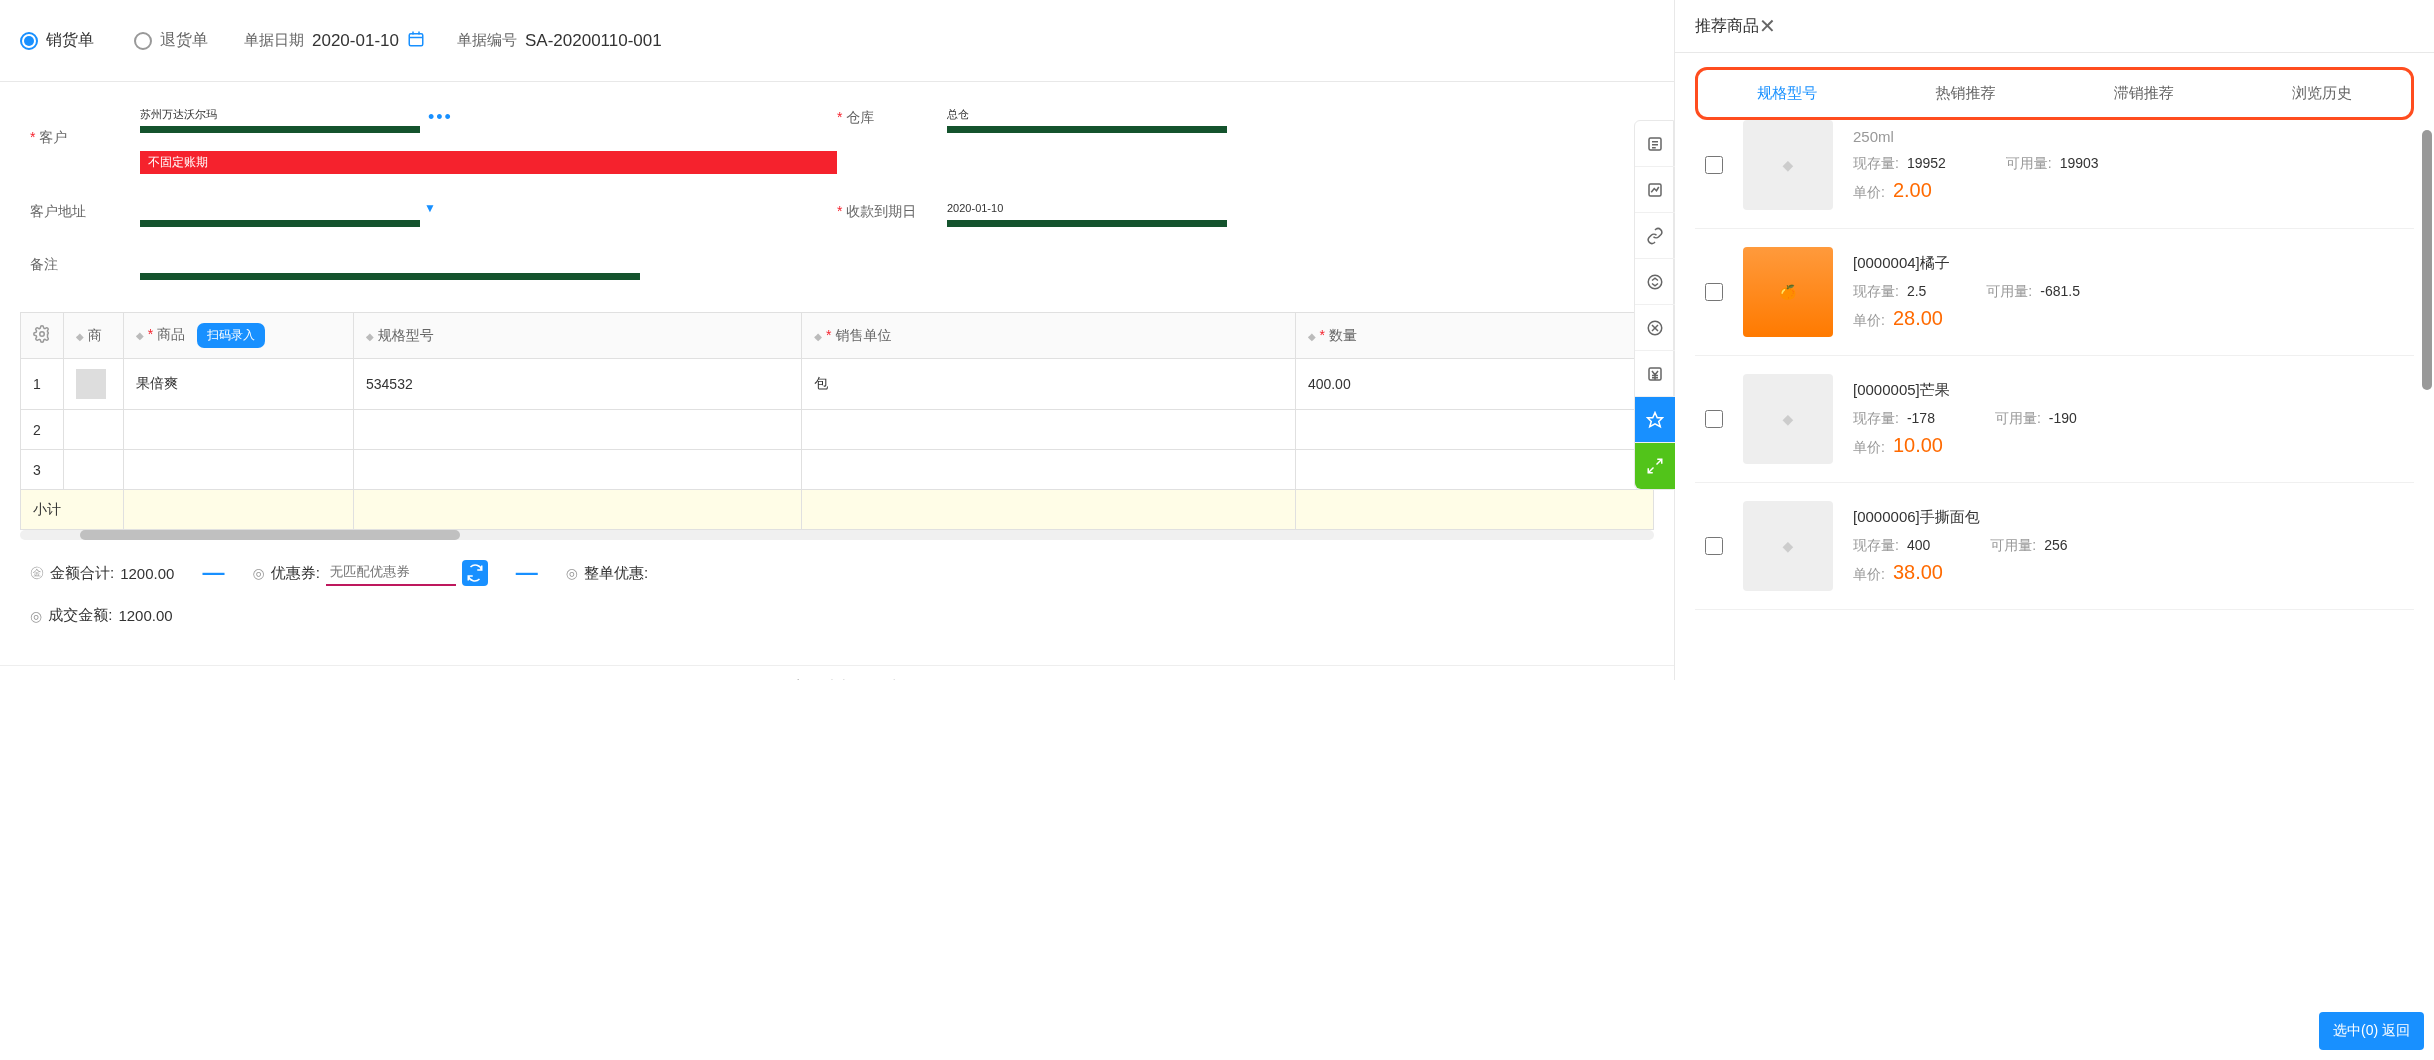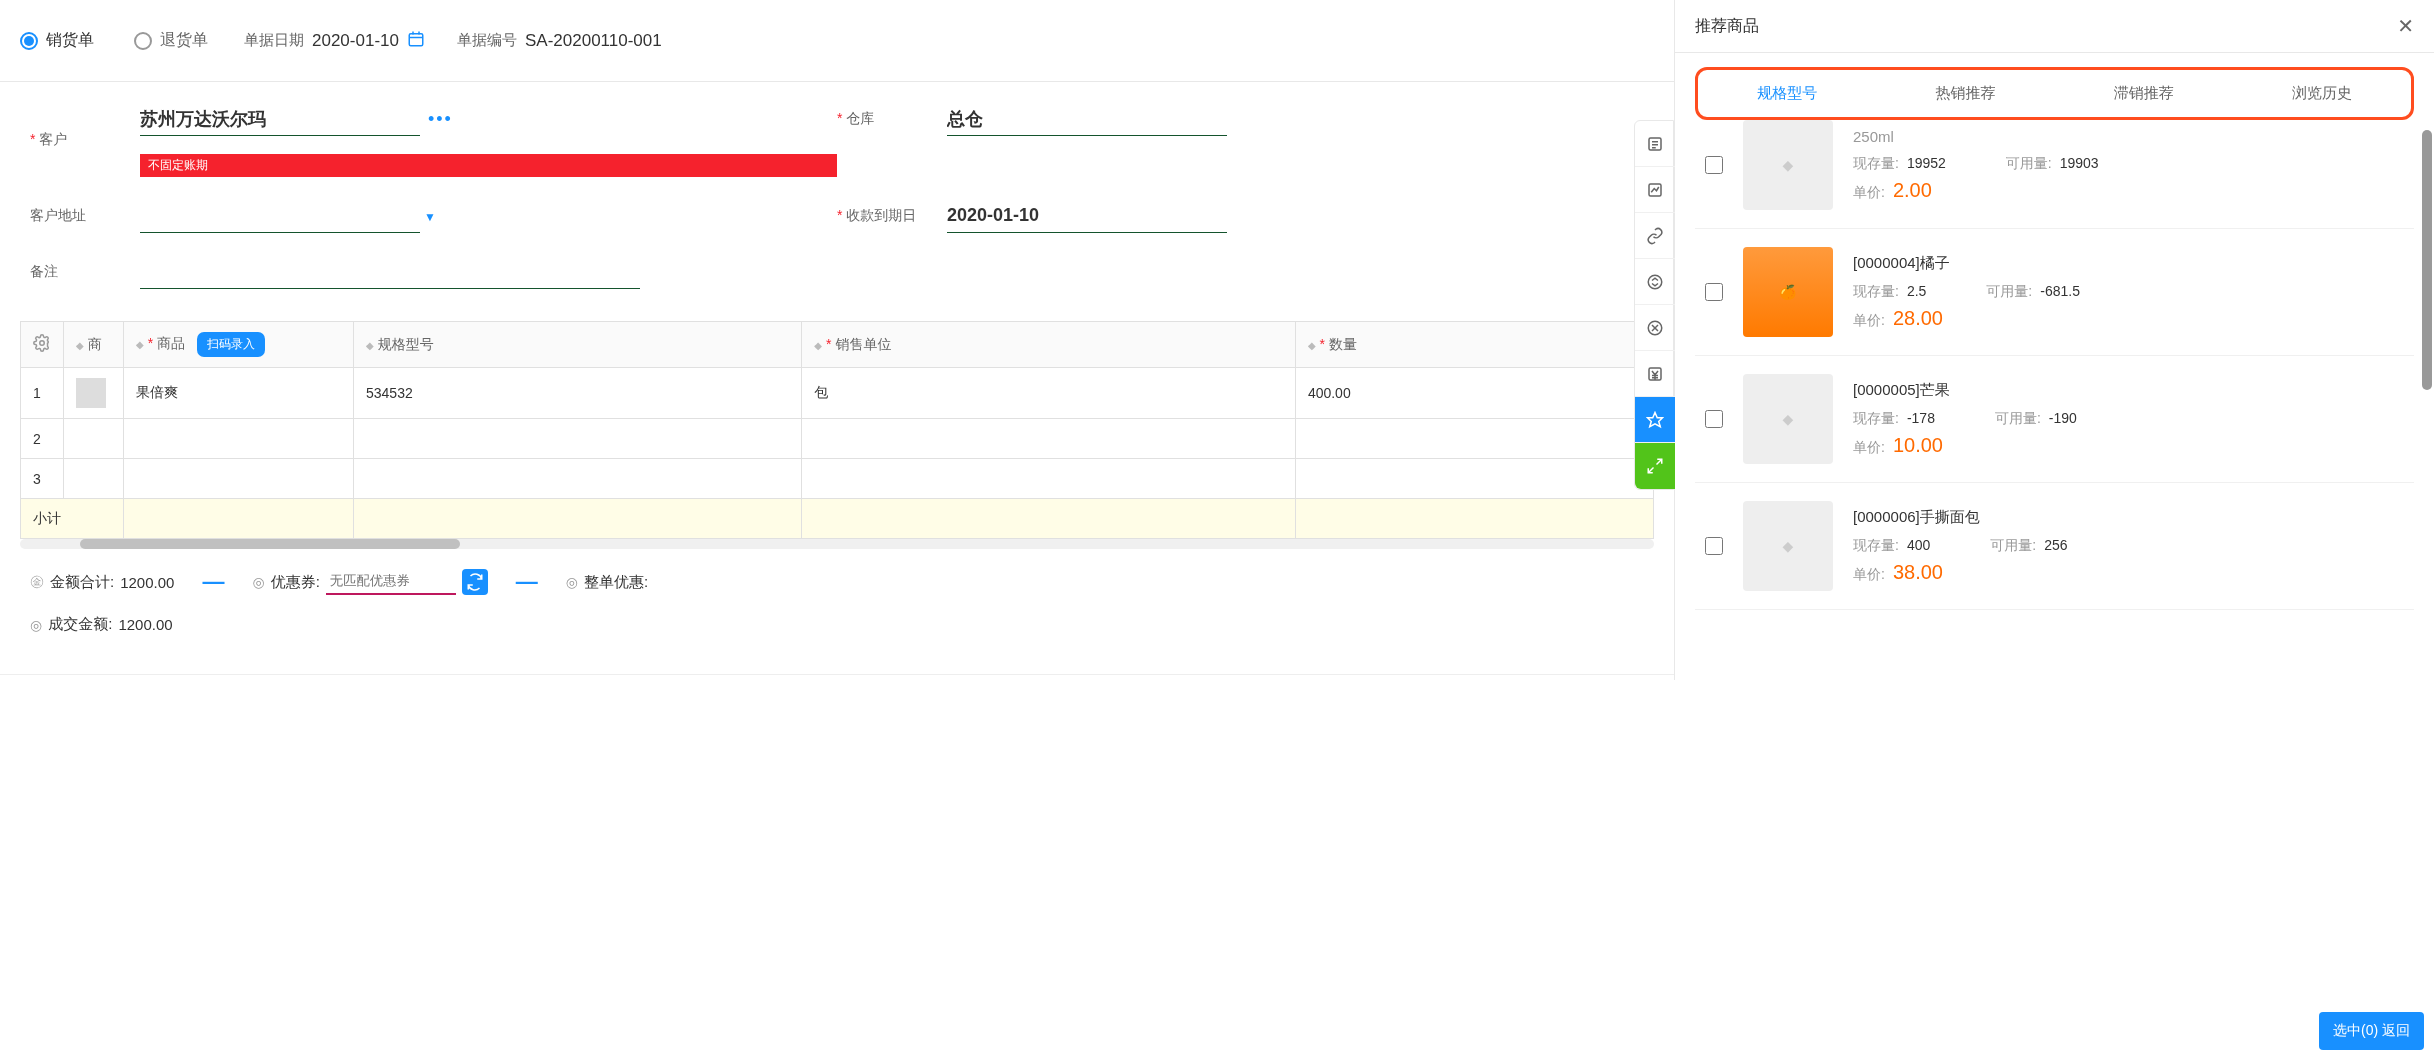--- a/index.html
+++ b/index.html
@@ -21,21 +21,21 @@
     .meta-value { color: #333; font-size: 17px; }
     .calendar-icon { color: #1890ff; }
 
     
     .form-area { padding: 20px 30px 10px; }
     .form-row { display: flex; margin-bottom: 22px; align-items: flex-start; }
     .form-field { display: flex; align-items: center; flex: 1; min-width: 0; }
     .field-label { width: 110px; text-align: left; color: #666; font-size: 14px; padding-right: 12px; }
     .required::before { content: "* "; color: #f5222d; }
     .field-value { flex: 1; }
-    .field-input { width: 280px; border: none; border-bottom: 1px solid #14532d; padding: 6px 0; font-size: 18px; color: #333; background: transparent; font-weight: bold; }
+    .field-input { width: 280px; border: none; border-bottom: 7px solid #14532d; padding: 6px 0; font-size: 11px; color: #333; background: transparent; }
     .field-input::placeholder { color: #bbb; }
     .customer-wrap { display: flex; flex-direction: column; }
     .customer-line { display: flex; align-items: center; gap: 8px; }
     .more-dots { color: #1890ff; font-size: 18px; letter-spacing: 2px; cursor: pointer; }
     .tag-red { display: inline-block; background: #f5222d; color: #fff; font-size: 12px; padding: 3px 8px; margin-top: 18px; }
     .dropdown-arrow { color: #1890ff; font-size: 12px; }
 
     
     .table-wrap { margin: 0 20px; overflow-x: auto; position: relative; }
     .data-table { border-collapse: collapse; width: 100%; min-width: 740px; }
@@ -64,21 +64,21 @@
     .bottom-bar .count { color: #ff7a00; font-size: 16px; }
 
     
     .ribbon { position: absolute; right: 0; top: 120px; width: 40px; background: #fff; border: 1px solid #e8e8e8; border-radius: 6px 0 0 6px; display: flex; flex-direction: column; }
     .ribbon-item { width: 40px; height: 46px; display: flex; align-items: center; justify-content: center; color: #666; cursor: pointer; border-bottom: 1px solid #f0f0f0; }
     .ribbon-item:last-child { border-bottom: none; }
     .ribbon-item.active { background: #1890ff; color: #fff; }
     .ribbon-item.green { background: #52c41a; color: #fff; border-radius: 0 0 0 6px; }
 
     
-    .rp-header { display: flex; align-items: center; justify-content: space-between; padding: 14px 20px; border-bottom: 1px solid #e8e8e8; }
+    .rp-header { display: flex; align-items: center; justify-content: flex-start; padding: 14px 20px; border-bottom: 1px solid #e8e8e8; }
     .rp-title { font-size: 16px; color: #333; }
     .close-x { font-size: 20px; color: #666; cursor: pointer; }
     .rp-tabs-wrap { padding: 14px 20px 0; }
     .rp-tabs { display: flex; border: 3px solid #ff4d1f; border-radius: 12px; overflow: hidden; }
     .rp-tab { flex: 1; text-align: center; padding: 14px 0; font-size: 15px; color: #666; cursor: pointer; position: relative; }
     .rp-tab.active { color: #1890ff; }
     .rp-tab.active::after { content: ""; position: absolute; bottom: -3px; left: 50%; transform: translateX(-50%); width: 120px; height: 3px; background: #1890ff; }
     .rp-list { flex: 1; overflow-y: auto; padding: 0 20px; position: relative; }
     .rp-item { display: flex; align-items: center; padding: 18px 10px; border-bottom: 1px solid #f0f0f0; gap: 20px; }
     .rp-chk { width: 18px; height: 18px; }

